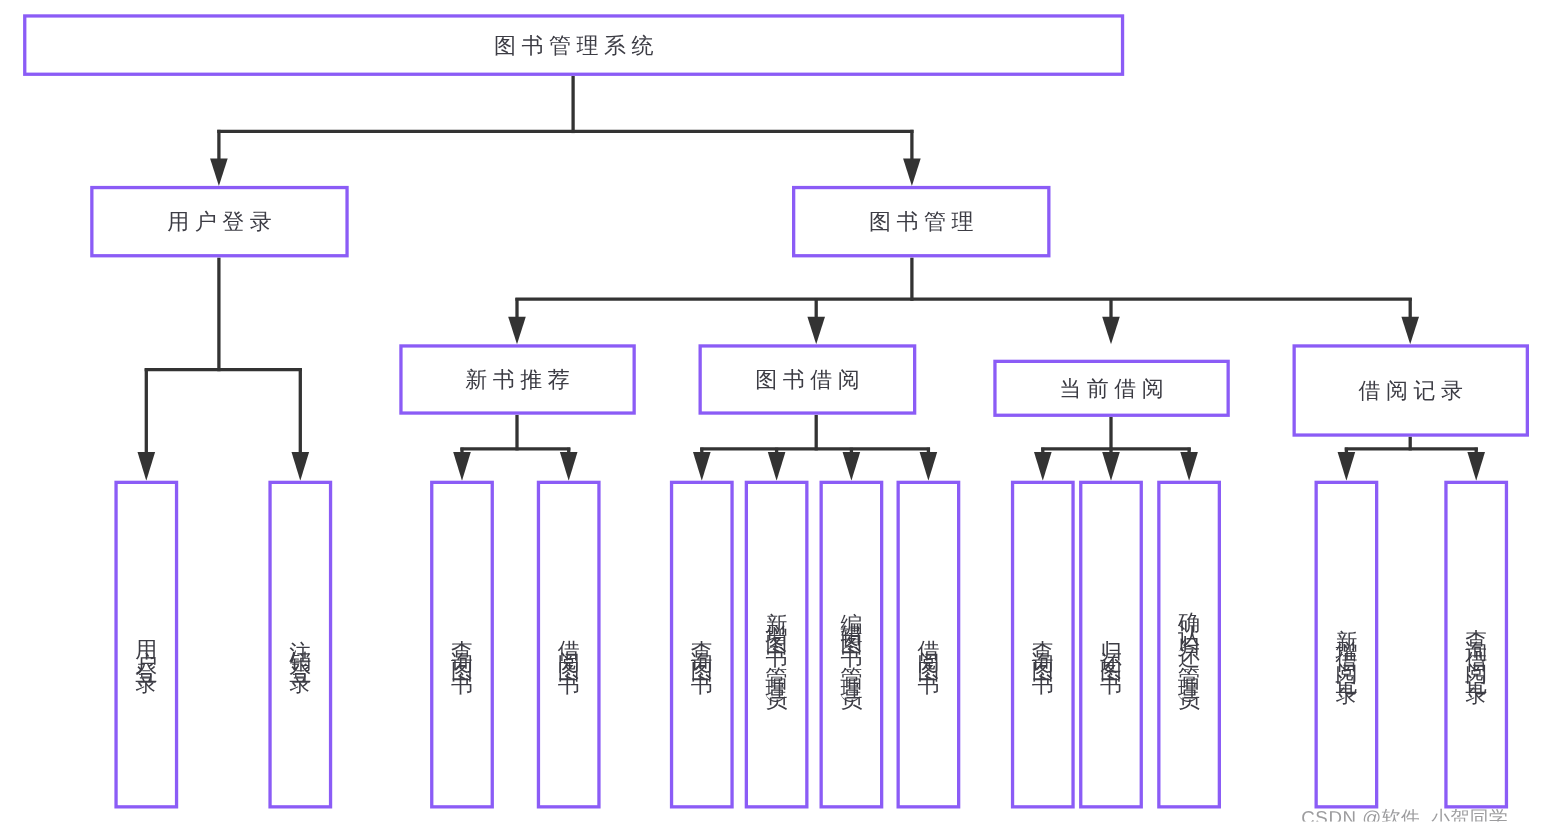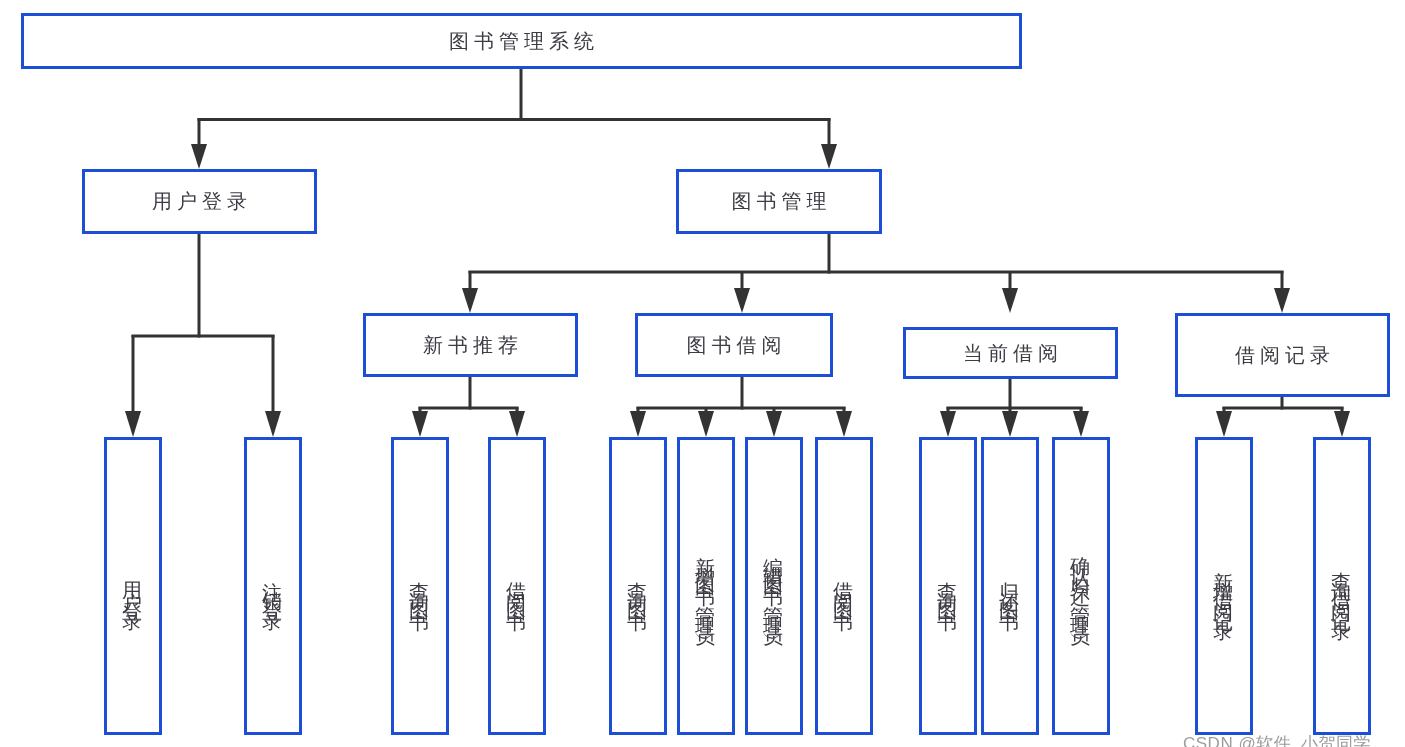--- a/index.html
+++ b/index.html
@@ -7,21 +7,21 @@
     position:relative;
     width:1405px;height:747px;
     background:#ffffff;
     overflow:hidden;
     font-family:"Liberation Sans","DejaVu Sans",sans-serif;
   }
   #wires{position:absolute;left:0;top:0;z-index:1;}
   .box{
     position:absolute;
     box-sizing:border-box;
-    border:3px solid #1d4ed8;
+    border:3px solid #8b5cf6;
     background:#ffffff;
     display:flex;
     align-items:center;
     justify-content:center;
     color:#3c3c44;
     z-index:2;
   }
   .h{
     font-size:20px;
     letter-spacing:5px;
@@ -118,21 +118,21 @@
       <polygon points="1002,411 1018,411 1010,437"></polygon>
       <polygon points="1073,411 1089,411 1081,437"></polygon>
       <polygon points="1216,411 1232,411 1224,437"></polygon>
       <polygon points="1334,411 1350,411 1342,437"></polygon>
     </g>
   </svg>
 
   <div class="box h" style="left:21px;top:13px;width:1001px;height:56px">图书管理系统</div>
 
   <div class="box h" style="left:82px;top:169px;width:235px;height:65px">用户登录</div>
-  <div class="box h" style="left:676px;top:169px;width:206px;height:65px">图书管理</div>
+  <div class="box h" style="left:720px;top:169px;width:235px;height:65px">图书管理</div>
 
   <div class="box h" style="left:363px;top:313px;width:215px;height:64px">新书推荐</div>
   <div class="box h" style="left:635px;top:313px;width:198px;height:64px">图书借阅</div>
   <div class="box h" style="left:903px;top:327px;width:215px;height:52px">当前借阅</div>
   <div class="box h" style="left:1175px;top:313px;width:215px;height:84px">借阅记录</div>
 
   <div class="box v" style="left:104px;top:437px;width:58px;height:298px">用户登录</div>
   <div class="box v" style="left:244px;top:437px;width:58px;height:298px">注销登录</div>
 
   <div class="box v" style="left:391px;top:437px;width:58px;height:298px">查询图书</div>

